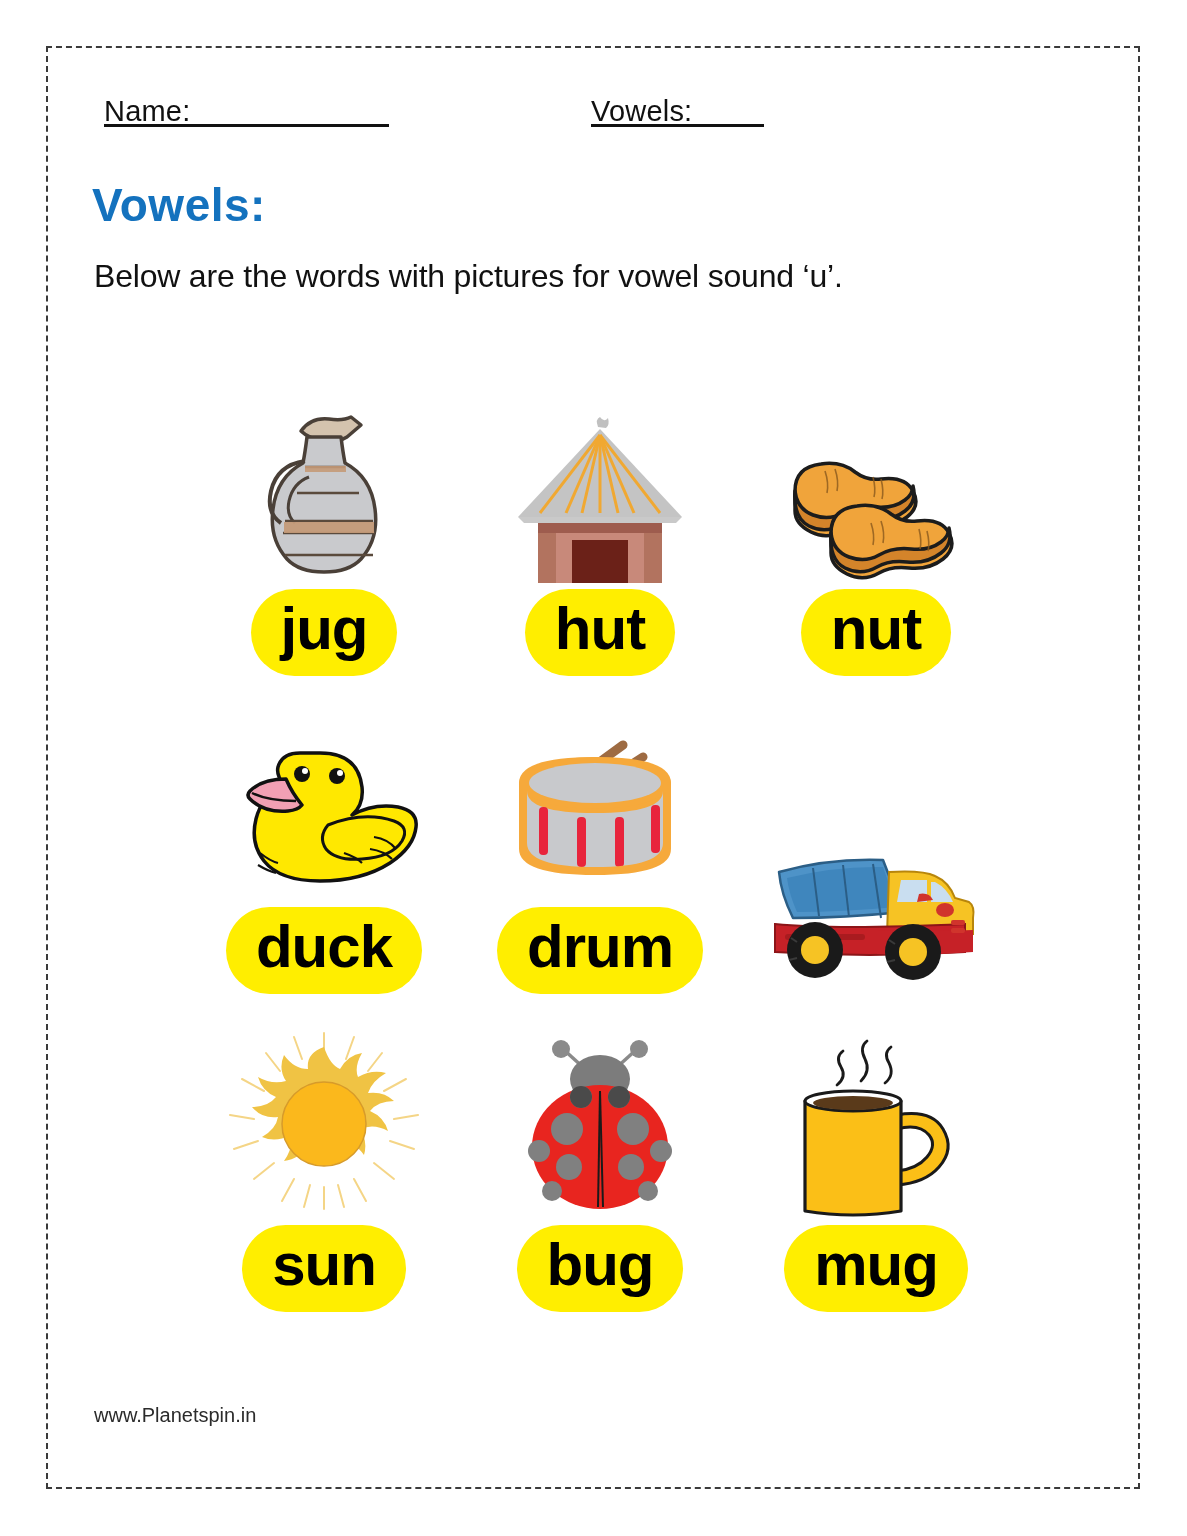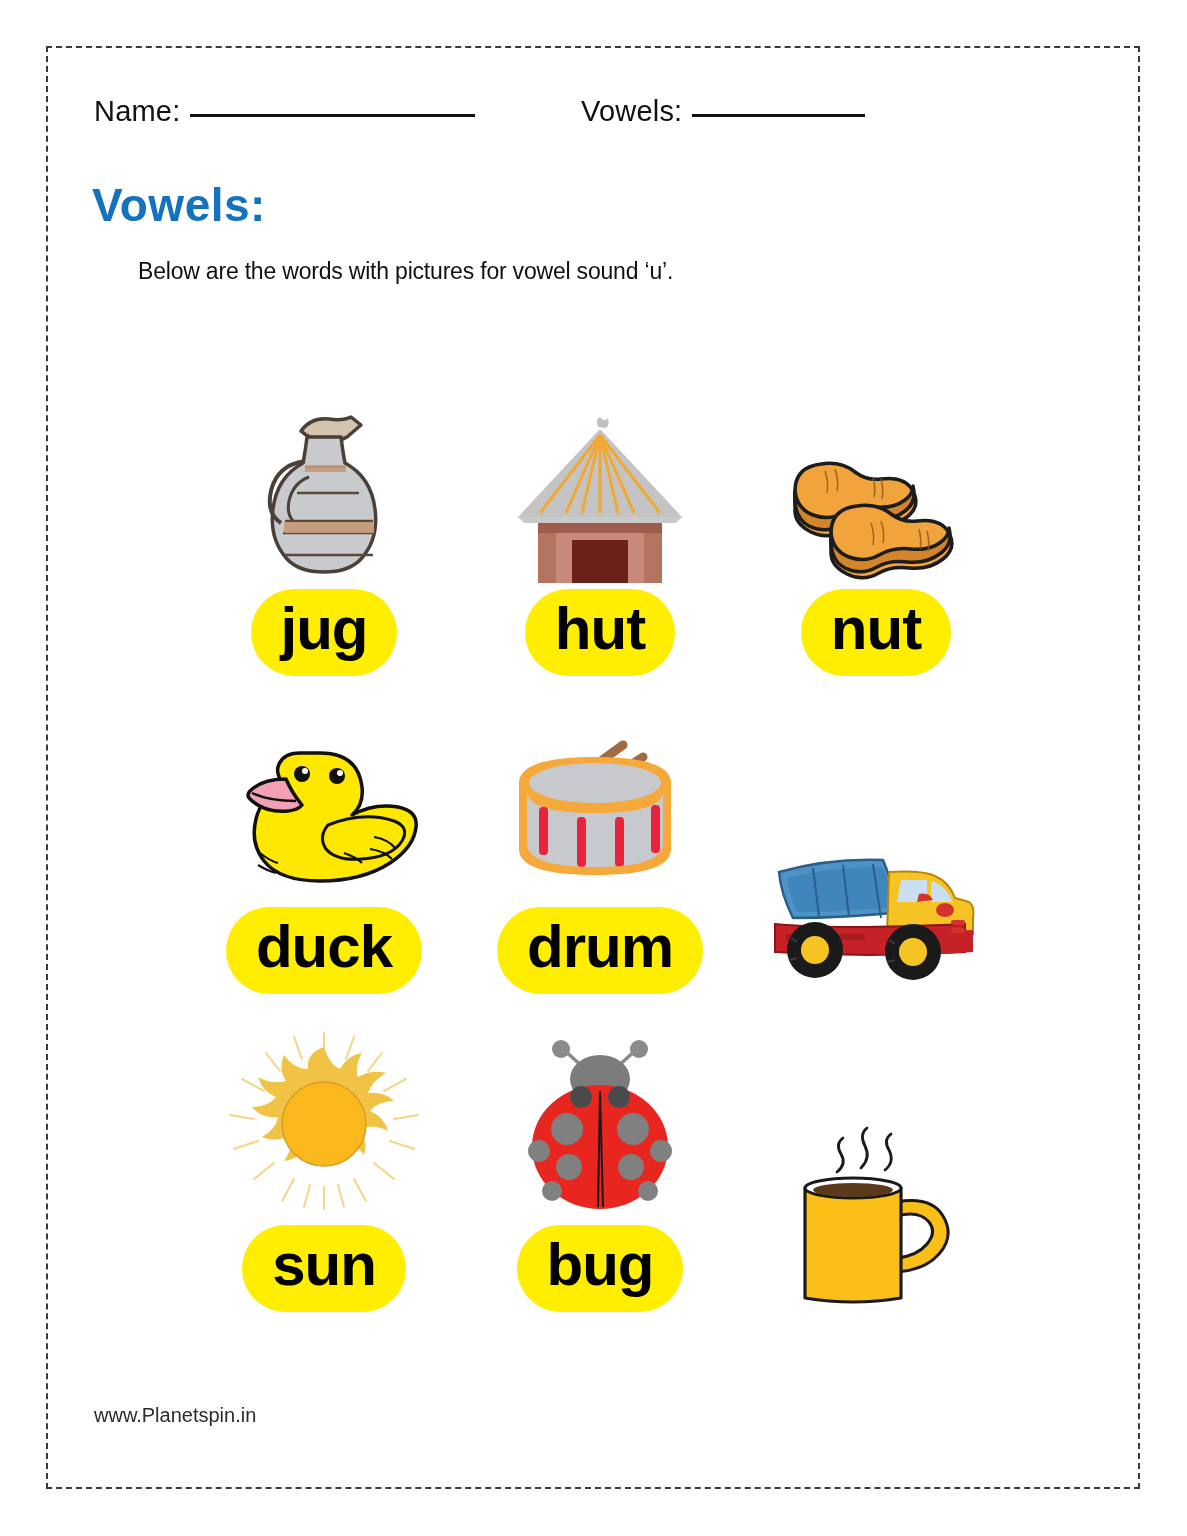--- a/index.html
+++ b/index.html
@@ -34,20 +34,21 @@
     height: 46px;
   }
   .field {
     position: absolute;
     display: flex;
     align-items: baseline;
     font-size: 29px;
     color: #111111;
     font-family: "Liberation Sans", sans-serif;
     white-space: nowrap;
+    flex-direction: column;
   }
   .field-name { left: 0px; }
   .field-class { left: 487px; }
   .field-label { letter-spacing: 0.2px; }
   .field-rule {
     display: inline-block;
     border-bottom: 3px solid #111111;
     margin-left: 10px;
     transform: translateY(-4px);
   }
@@ -63,25 +64,24 @@
     font-weight: 700;
     color: #1472BE;
     letter-spacing: 0.5px;
     font-family: "Liberation Sans", sans-serif;
   }
 
   .instruction {
     position: absolute;
     left: 94px;
     top: 258px;
-    font-size: 23px;
+    font-size: 32px;
     color: #111111;
     letter-spacing: -0.2px;
     font-family: "Liberation Sans", sans-serif;
-    margin-left: 44px;
   }
 
   
   .grid {
     position: absolute;
     left: 186px;
     top: 378px;
     width: 830px;
     display: flex;
     flex-direction: column;
@@ -401,19 +401,20 @@
             <path d="M56 46 q10 -8 4 -18 q-6 -10 2 -16"></path>
             <path d="M80 42 q10 -10 4 -22 q-6 -12 2 -18"></path>
             <path d="M104 44 q10 -8 4 -20 q-6 -10 2 -16"></path>
           </g>
           <path d="M116 76 q34 -6 46 14 q12 20 -4 38 q-14 16 -42 18 l0 -14 q20 -2 30 -14 q10 -12 2 -22 q-10 -12 -32 -6 z" fill="#FBBF17" stroke="#1a1a1a" stroke-width="3" stroke-linejoin="round"></path>
           <path d="M24 62 l96 0 l0 110 q-48 8 -96 0 z" fill="#FBBF17" stroke="#1a1a1a" stroke-width="3.2" stroke-linejoin="round"></path>
           <ellipse cx="72" cy="62" rx="48" ry="10" fill="#ffffff" stroke="#1a1a1a" stroke-width="3"></ellipse>
           <ellipse cx="72" cy="64" rx="40" ry="7" fill="#5A3A1A"></ellipse>
         </svg>
       </div>
+      <div class="word-pill">mug</div>
     </div>
 
   </div>
 
 </div>
 
 <div class="footer">www.Planetspin.in</div>
 
 </body></html>

